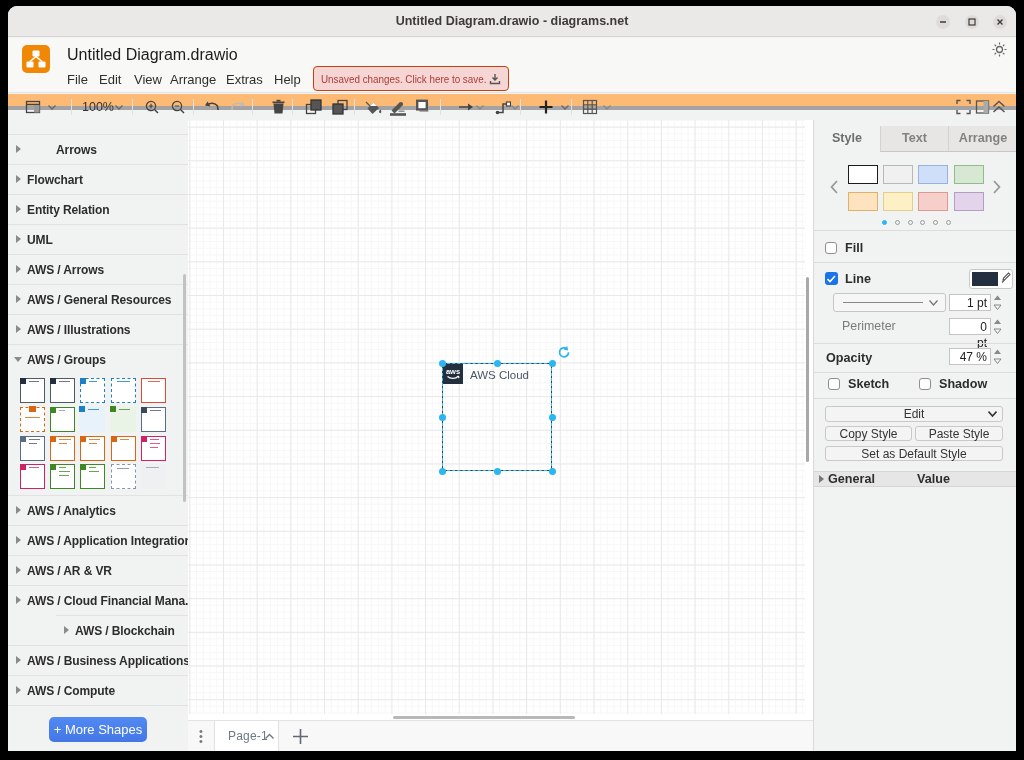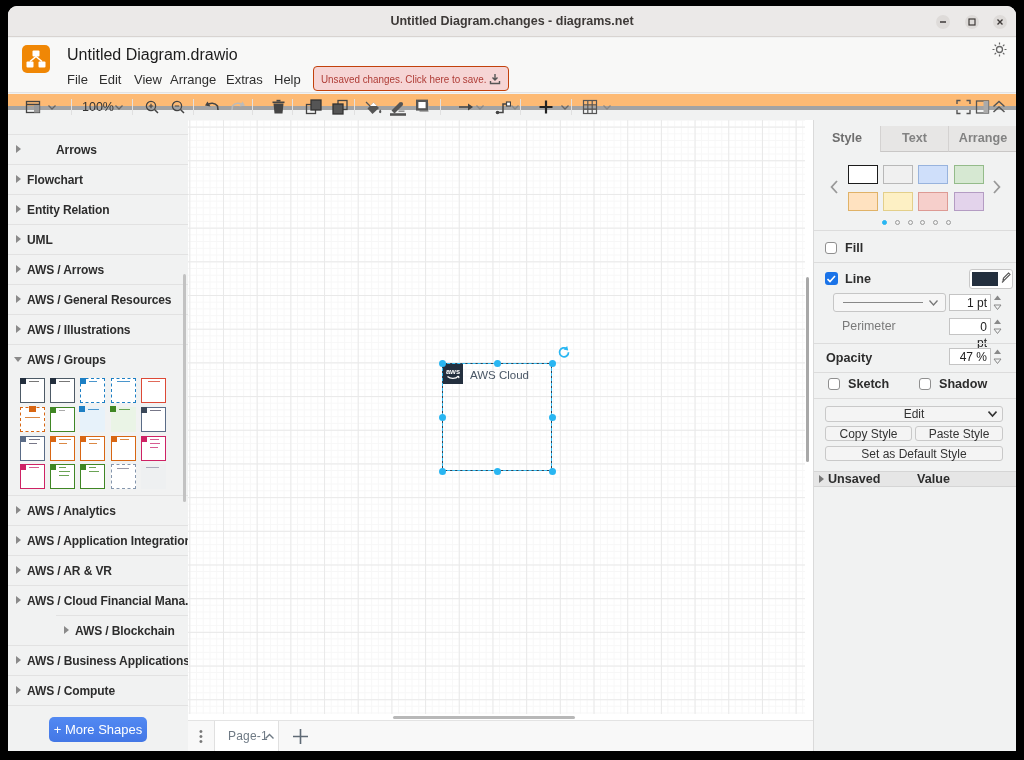--- a/index.html
+++ b/index.html
@@ -72,21 +72,21 @@
 .plbl { font-size:12.6px; font-weight:bold; color:#2d2d2d; position:absolute; }
 .pinput { position:absolute; width:42px; height:17px; background:#fff; border:1px solid #c4c4c4; font-size:12px; color:#222; text-align:right; padding-right:3px; line-height:16px; }
 .spin { position:absolute; width:11px; height:17px; }
 .pbtn { position:absolute; height:15px; background:#f4f4f4; border:1px solid #c9c9c9; border-radius:3px; font-size:12px; color:#333; text-align:center; }
 </style>
 </head>
 <body>
 <div id="win">
 
   <div id="titlebar">
-    <div class="title">Untitled Diagram.changes - diagrams.net</div>
+    <div class="title">Untitled Diagram.drawio - diagrams.net</div>
     <div class="wbtn" style="left:928px;">
         <svg width="10" height="10">
           <line x1="2" y1="5" x2="8" y2="5" stroke="#3e3a38" stroke-width="1.4"></line>
         </svg>
       </div>
     <div class="wbtn" style="left:957px;">
         <svg width="10" height="10">
           <rect x="2" y="2" width="6" height="6" fill="none" stroke="#3e3a38" stroke-width="1.2"></rect>
         </svg>
       </div>
@@ -472,17 +472,17 @@
       <div class="psep" style="top:278px"></div>
       <div class="pbtn" style="left:11px;top:286px;width:178px;height:16px;line-height:15px;">Edit</div>
       <svg style="position:absolute;left:174px;top:290px;" width="9" height="8">
         <path d="M0.5 1.5 L4.5 6 L8.5 1.5" fill="none" stroke="#333" stroke-width="1.6"></path>
       </svg>
       <div class="pbtn" style="left:11px;top:306px;width:87px;line-height:14px;">Copy Style</div>
       <div class="pbtn" style="left:101px;top:306px;width:88px;line-height:14px;">Paste Style</div>
       <div class="pbtn" style="left:11px;top:326px;width:178px;line-height:14px;">Set as Default Style</div>
       <div style="position:absolute;left:0;top:351px;width:203px;height:16px;background:#e6e6e6;border-top:1px solid #d5d5d5;border-bottom:1px solid #d5d5d5;"></div>
       <div style="position:absolute;left:5px;top:355px;width:0;height:0;border-left:5px solid #777;border-top:4px solid transparent;border-bottom:4px solid transparent;"></div>
-      <div class="plbl" style="left:14px;top:352px;">Unsaved</div>
+      <div class="plbl" style="left:14px;top:352px;">General</div>
       <div class="plbl" style="left:103px;top:352px;">Value</div>
     </div>
 
 </div>
 
 </body></html>

